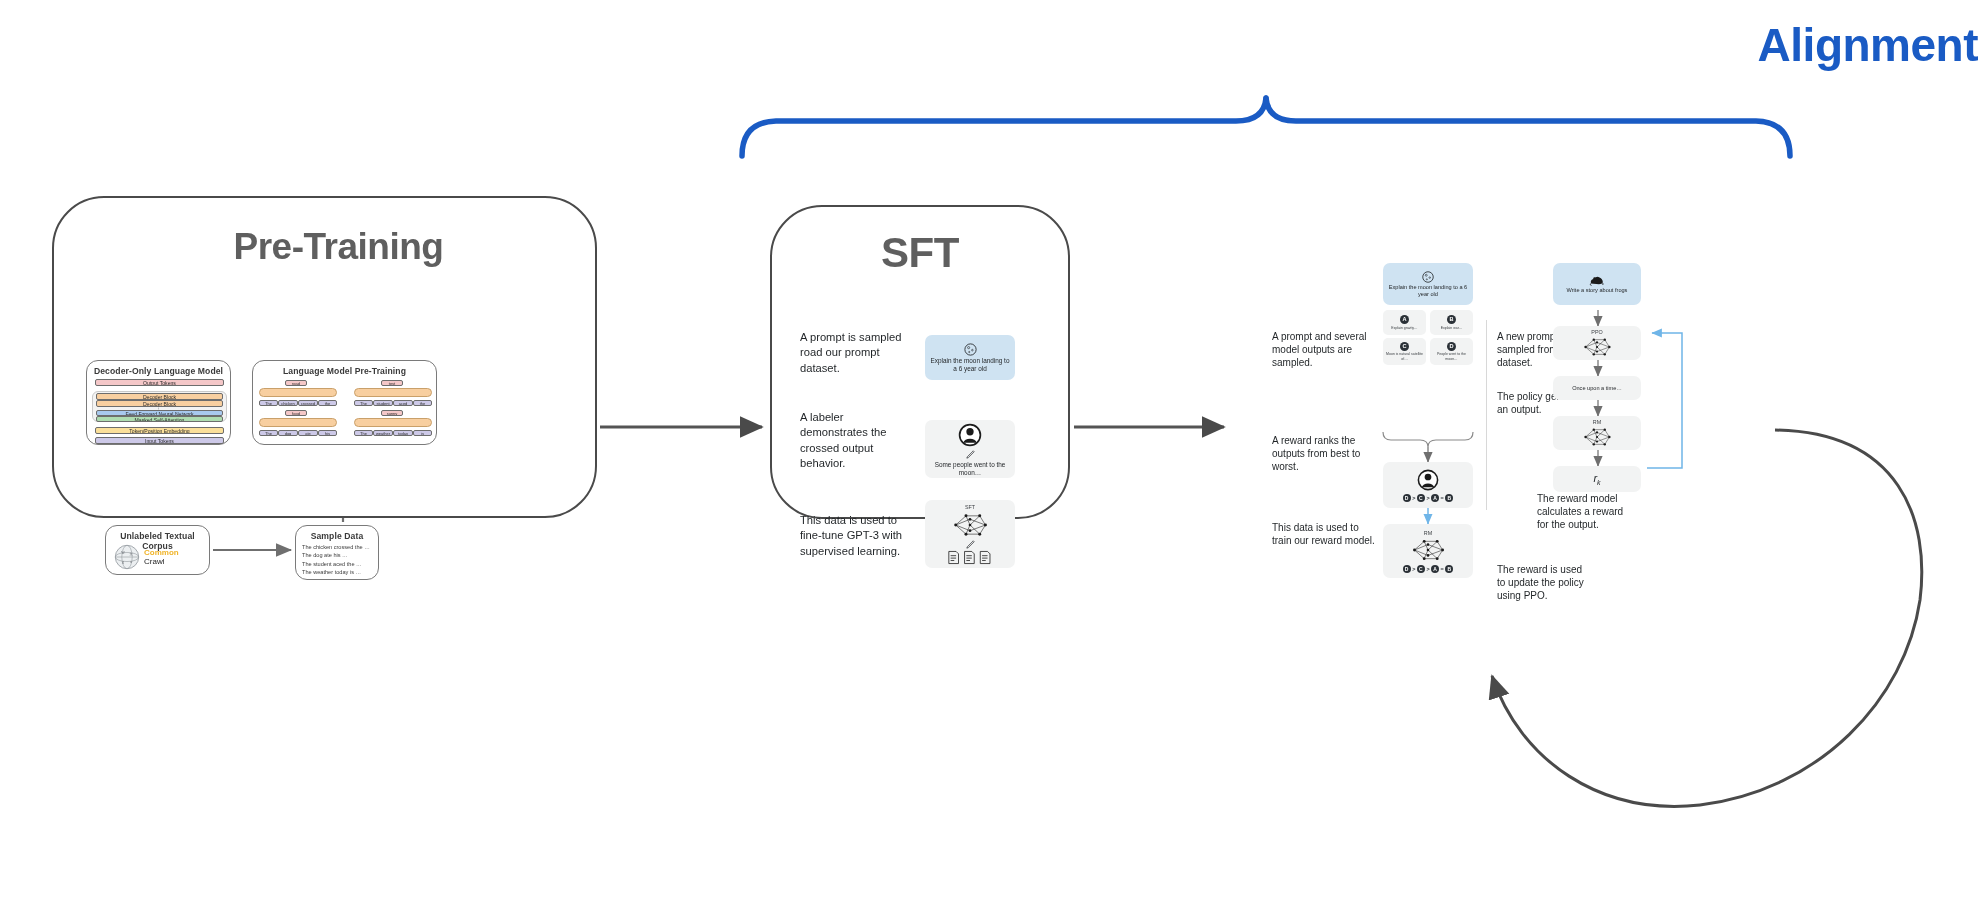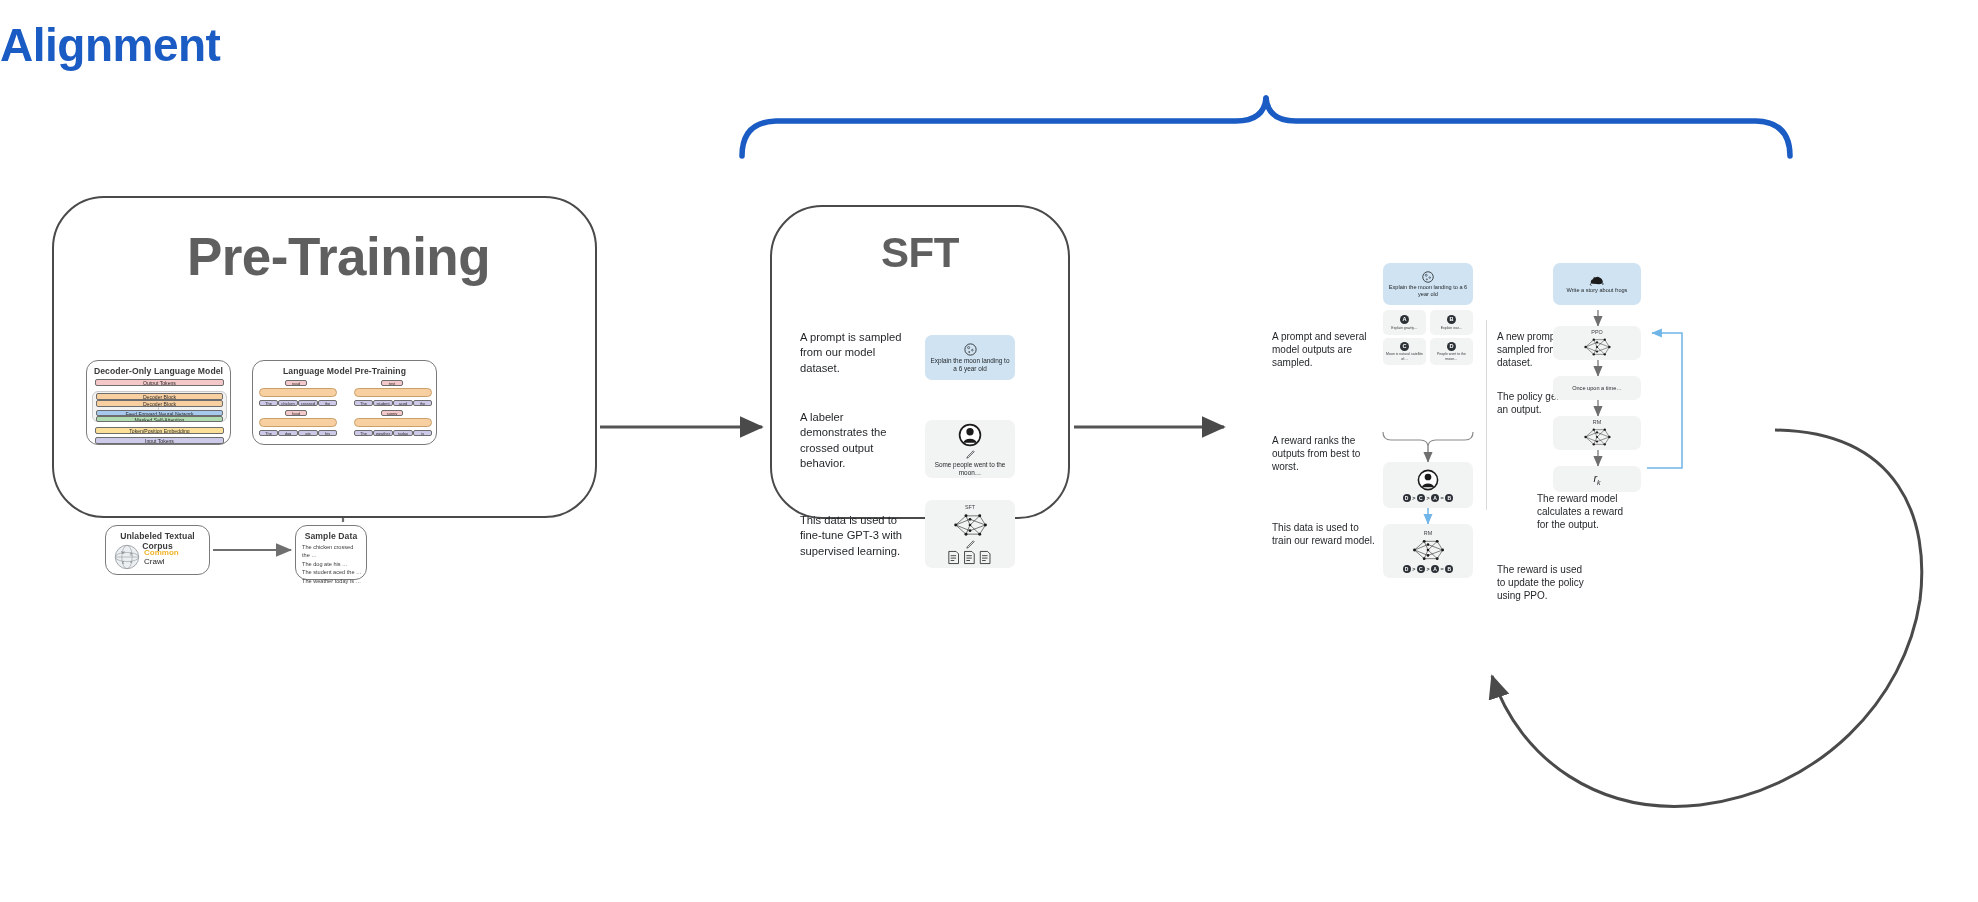--- a/index.html
+++ b/index.html
@@ -9,36 +9,36 @@
   svg.layer{position:absolute;left:0;top:0;width:1978px;height:902px;pointer-events:none;}
 
   
   .panel{position:absolute;border:2px solid #4a4a4a;border-radius:52px;background:#fff;box-sizing:border-box;}
   #panel-pretraining{left:52px;top:196px;width:545px;height:322px;}
   #panel-sft{left:770px;top:205px;width:300px;height:314px;}
   #panel-rlhf{left:1232px;top:196px;width:540px;height:324px;}
 
   .panel-title{position:absolute;left:0;right:0;text-align:center;color:#5f5f5f;
                font-weight:bold;letter-spacing:-0.5px;}
-  #panel-pretraining .panel-title{top:28px;font-size:53px;padding-left:28px;}
+  #panel-pretraining .panel-title{top:28px;font-size:37px;padding-left:28px;}
   #panel-sft .panel-title{top:22px;font-size:42px;}
   #panel-rlhf .panel-title{top:22px;font-size:44px;}
 
   
-  #alignment-title{position:absolute;left:0;top:18px;width:1978px;text-align:left;}
+  #alignment-title{position:absolute;left:0;top:18px;width:1978px;text-align:right;}
   #alignment-title span{color:#1a5bc4;font-size:46px;font-weight:bold;letter-spacing:-0.5px;}
 
   
   .inner-box{position:absolute;border:1.2px solid #7a7a7a;border-radius:12px;background:#fff;box-sizing:border-box;}
   .inner-title{text-align:center;font-size:8.6px;font-weight:bold;color:#3a3a3a;margin-top:5px;letter-spacing:.1px;}
 
   #box-decoder{left:86px;top:360px;width:145px;height:85px;}
   #box-lmpre{left:252px;top:360px;width:185px;height:85px;}
   #box-corpus{left:105px;top:525px;width:105px;height:50px;}
-  #box-sample{left:295px;top:525px;width:72px;height:55px;}
+  #box-sample{left:295px;top:525px;width:84px;height:55px;}
 
   .bar{position:absolute;border:.7px solid #6d6d6d;border-radius:2px;box-sizing:border-box;
        font-size:5.1px;color:#2a2a2a;text-align:center;line-height:7px;white-space:nowrap;overflow:hidden;}
   .bar-out{background:#f4c7c8;}
   .bar-dec{background:#f8cfa0;}
   .bar-ffn{background:#a8c9ee;}
   .bar-att{background:#aedcb0;}
   .bar-emb{background:#fbe09a;}
   .bar-in{background:#cdc9e8;}
   .bar-tok{background:#cdc9e8;font-size:4px;line-height:6px;}
@@ -199,21 +199,21 @@
       <div>The dog ate his …</div>
       <div>The student aced the …</div>
       <div>The weather today is …</div>
     </div>
   </div>
 
   <div class="panel" id="panel-sft">
     <div class="panel-title">SFT</div>
   </div>
 
-  <div class="steptext" style="left:800px;top:330px;width:112px;">A prompt is sampled from our model dataset.</div>
+  <div class="steptext" style="left:800px;top:330px;width:112px;">A prompt is sampled road our prompt dataset.</div>
   <div class="steptext" style="left:800px;top:410px;width:112px;">A labeler demonstrates the crossed output behavior.</div>
   <div class="steptext" style="left:800px;top:513px;width:118px;">This data is used to fine-tune GPT-3 with supervised learning.</div>
 
   <div class="card card-blue" style="left:925px;top:335px;width:90px;height:45px;">
     <svg width="15" height="15" viewBox="0 0 24 24">
       <circle cx="12" cy="12" r="9" fill="none" stroke="#25282b" stroke-width="1.4"></circle>
       <circle cx="9" cy="9" r="1.7" fill="none" stroke="#25282b" stroke-width="1"></circle>
       <circle cx="15" cy="13" r="1.3" fill="none" stroke="#25282b" stroke-width="1"></circle>
       <circle cx="10" cy="16" r="1" fill="none" stroke="#25282b" stroke-width="1"></circle>
     </svg>

